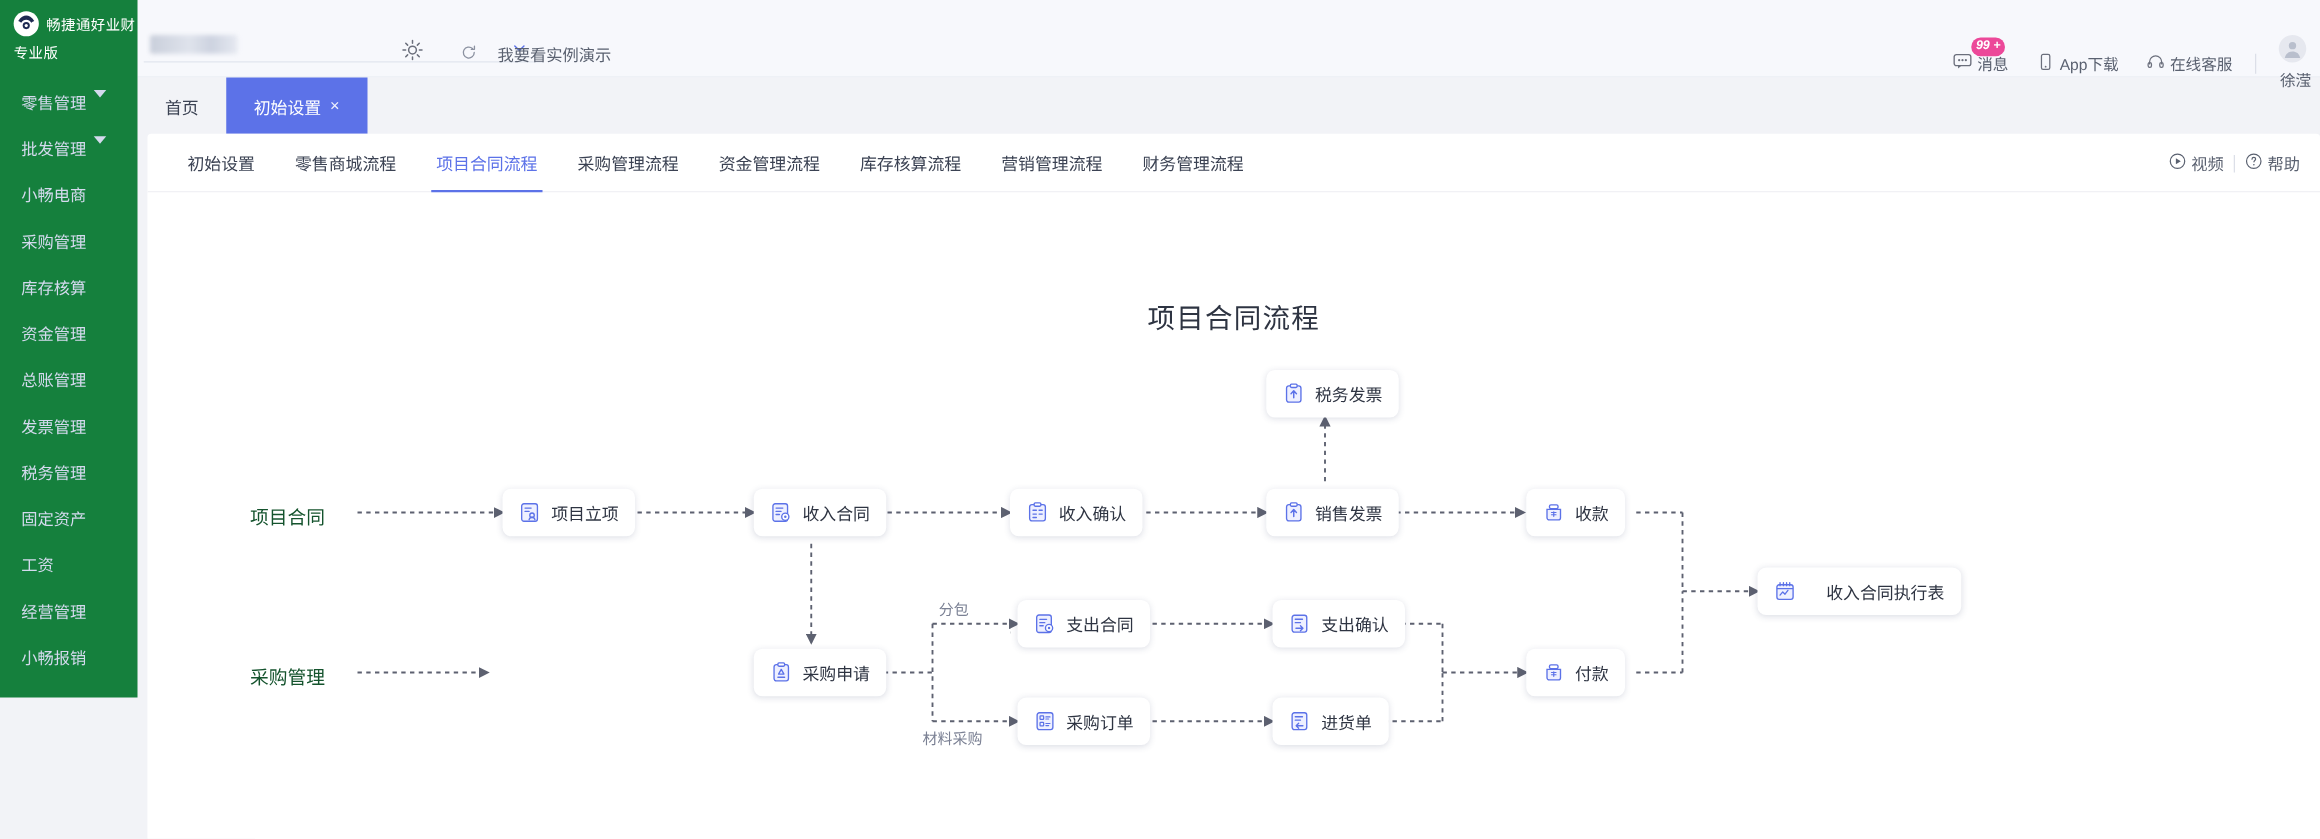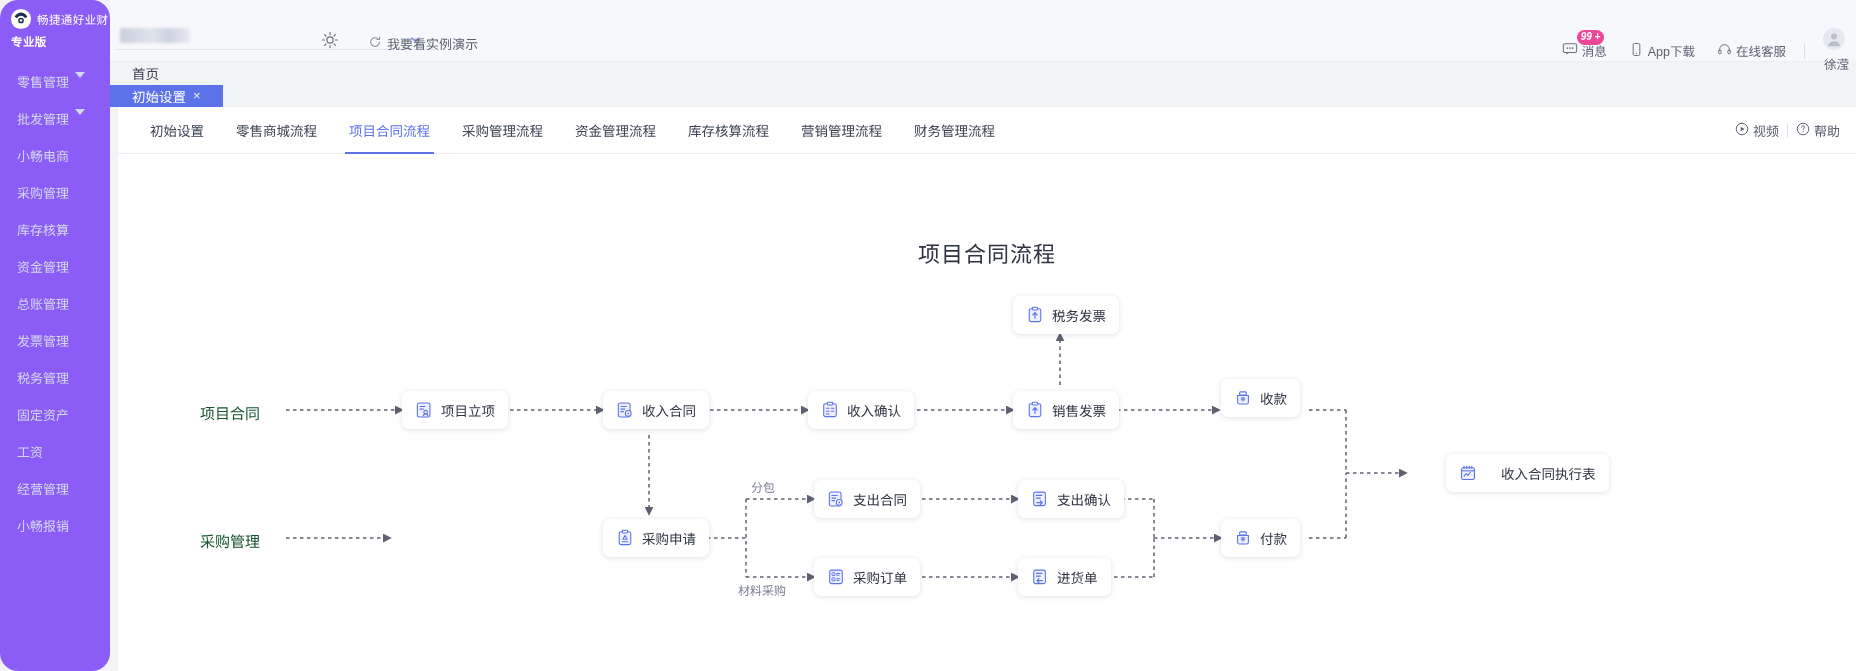--- a/index.html
+++ b/index.html
@@ -14,25 +14,24 @@
   #app {
     position: relative;
     width: 1856px; height: 671px;
     background: #f2f3f7;
   }
 
   
   #sidebar {
     position: absolute;
     left: 0; top: 0;
-    width: 110px; height: 671px;
-    background: #8b5cf6;
+    width: 110px; height: 558px;
+    background: #15803d;
     color: #cfd6ea;
     z-index: 5;
-    border-radius: 18px;
   }
   #brand {
     height: 62px;
     padding: 8px 0 0 10px;
     position: relative;
   }
   .brand-row { display: flex; align-items: center; gap: 5px; }
   .logo-mark {
     width: 22px; height: 22px;
     flex: 0 0 22px;
@@ -44,21 +43,20 @@
     letter-spacing: .4px;
     white-space: nowrap;
     overflow: hidden;
   }
   .brand-sub {
     font-size: 11.5px;
     color: #ffffff;
     margin-top: 3px;
     padding-left: 1px;
     letter-spacing: .4px;
-    font-weight: bold;
   }
   .nav-list { margin-top: 10px; }
   .nav-item {
     height: 37px;
     display: flex;
     align-items: flex-start;
     padding-left: 17px;
     font-size: 13px;
     color: #d4daee;
     cursor: pointer;
@@ -104,21 +102,21 @@
   }
   #gear-btn {
     position: absolute;
     left: 210px; top: 30px;
     width: 20px; height: 20px;
     cursor: pointer;
   }
   #demo-link {
     position: absolute;
     left: 258px; top: 34px;
-    display: flex; align-items: center; gap: 5px;
+    display: flex; align-items: center; gap: 16px;
     font-size: 13px;
     color: #5a6170;
     cursor: pointer;
     white-space: nowrap;
   }
   #topbar-right {
     position: absolute;
     right: 0; top: 28px;
     display: flex; align-items: center; gap: 0px;
     font-size: 12.5px;
@@ -157,21 +155,21 @@
     display: flex; align-items: center; justify-content: center;
     margin-right: 5px;
   }
 
   
   #pagetabs {
     position: absolute;
     left: 110px; top: 62px;
     width: 1680px; height: 45px;
     background: #f2f3f7;
-    display: flex; align-items: flex-start; flex-direction: column;
+    display: flex; align-items: center;
   }
   .ptab {
     height: 45px;
     padding: 0 22px;
     display: flex; align-items: center; gap: 7px;
     font-size: 13.5px;
     color: #3b4253;
     cursor: pointer;
     white-space: nowrap;
   }
@@ -610,32 +608,32 @@
         <span class="nicon">
           <svg viewBox="0 0 20 20" width="18" height="18">
             <rect x="3.6" y="3" width="12.8" height="14.4" rx="2" fill="#eef0ff" stroke="#5c72e8" stroke-width="1.2"></rect>
             <rect x="7" y="1.4" width="6" height="3" rx="1" fill="#ffffff" stroke="#5c72e8" stroke-width="1.2"></rect>
             <path d="M10 13.6V7.6M7.6 10 10 7.4 12.4 10" fill="none" stroke="#5c72e8" stroke-width="1.3" stroke-linecap="round" stroke-linejoin="round"></path>
           </svg>
         </span>
         <span>销售发票</span>
       </div>
 
-      <div class="node" style="left:1103px; top:225px;">
+      <div class="node" style="left:1103px; top:237px;">
         <span class="nicon">
           <svg viewBox="0 0 20 20" width="18" height="18">
             <path d="M4 7.2h12v7.4a2 2 0 0 1-2 2H6a2 2 0 0 1-2-2z" fill="#eef0ff" stroke="#5c72e8" stroke-width="1.2"></path>
             <rect x="6.2" y="3.2" width="7.6" height="3.4" rx="1.3" fill="#ffffff" stroke="#5c72e8" stroke-width="1.2"></rect>
             <path d="M8 10h4M8 12h4M10 9.4v4" stroke="#5c72e8" stroke-width="1.1" stroke-linecap="round"></path>
           </svg>
         </span>
         <span>收款</span>
       </div>
 
-      <div class="node" style="left:1328px; top:300px;gap:24px;">
+      <div class="node" style="left:1288px; top:300px;gap:24px;">
         <span class="nicon">
           <svg viewBox="0 0 20 20" width="18" height="18">
             <rect x="2.8" y="4.2" width="14.4" height="13" rx="2" fill="#eef0ff" stroke="#5c72e8" stroke-width="1.2"></rect>
             <path d="M2.8 7.6h14.4" stroke="#5c72e8" stroke-width="1.2"></path>
             <path d="M5.6 2.4v2.6M8.6 2.4v2.6M11.4 2.4v2.6M14.2 2.4v2.6" stroke="#5c72e8" stroke-width="1.2" stroke-linecap="round"></path>
             <path d="M5.6 13.4 8 10.6l2 2 2.6-3.4" fill="none" stroke="#5c72e8" stroke-width="1.2" stroke-linecap="round" stroke-linejoin="round"></path>
           </svg>
         </span>
         <span>收入合同执行表</span>
       </div>

